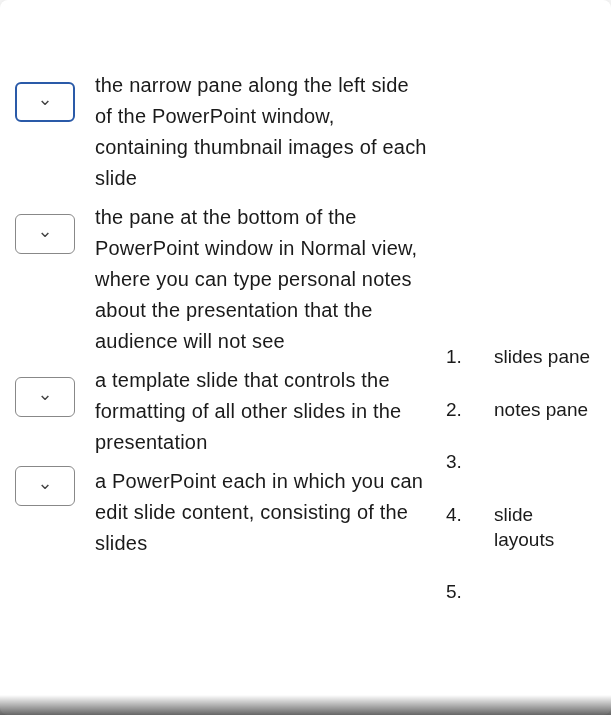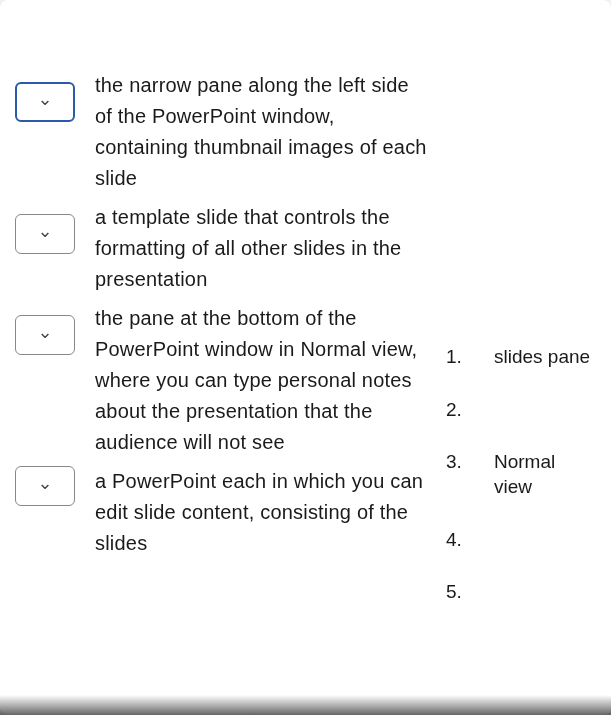--- a/index.html
+++ b/index.html
@@ -109,51 +109,52 @@
 
 <div class="page">
   <div class="content">
     <div class="left-col">
 
       <div class="match-row row1">
         <div class="dropdown selected"></div>
         <div class="definition">the narrow pane along the left side of the PowerPoint window, containing thumbnail images of each slide</div>
       </div>
 
+      <div class="match-row row2">
+        <div class="dropdown"></div>
+        <div class="definition">the pane at the bottom of the PowerPoint window in Normal view, where you can type personal notes about the presentation that the audience will not see</div>
+      </div>
+
       <div class="match-row row3">
         <div class="dropdown"></div>
         <div class="definition">a template slide that controls the formatting of all other slides in the presentation</div>
-      </div>
-
-      <div class="match-row row2">
-        <div class="dropdown"></div>
-        <div class="definition">the pane at the bottom of the PowerPoint window in Normal view, where you can type personal notes about the presentation that the audience will not see</div>
       </div>
 
       <div class="match-row row4">
         <div class="dropdown"></div>
         <div class="definition">a PowerPoint each in which you can edit slide content, consisting of the slides</div>
       </div>
 
     </div>
 
     <div class="right-col">
       <div class="answer-item">
         <span class="answer-num">1.</span>
         <span class="answer-text">slides pane</span>
       </div>
       <div class="answer-item">
         <span class="answer-num">2.</span>
+        <span class="answer-text">notes pane</span>
       </div>
       <div class="answer-item">
         <span class="answer-num">3.</span>
-        <span class="answer-text">Normal view</span>
       </div>
       <div class="answer-item">
         <span class="answer-num">4.</span>
+        <span class="answer-text">slide layouts</span>
       </div>
       <div class="answer-item">
         <span class="answer-num">5.</span>
       </div>
     </div>
   </div>
 </div>
 <div class="bottom-shadow"></div>
 
 </body></html>

